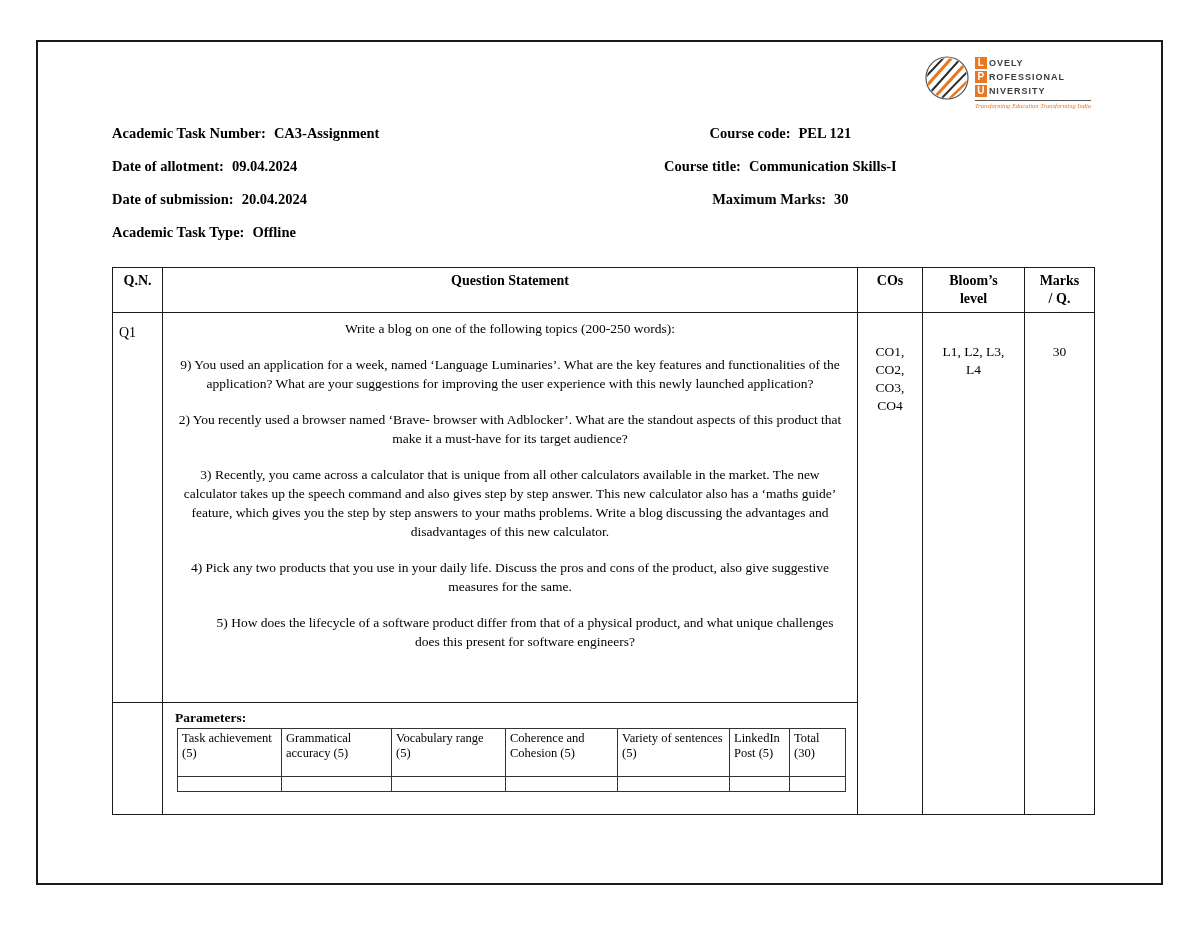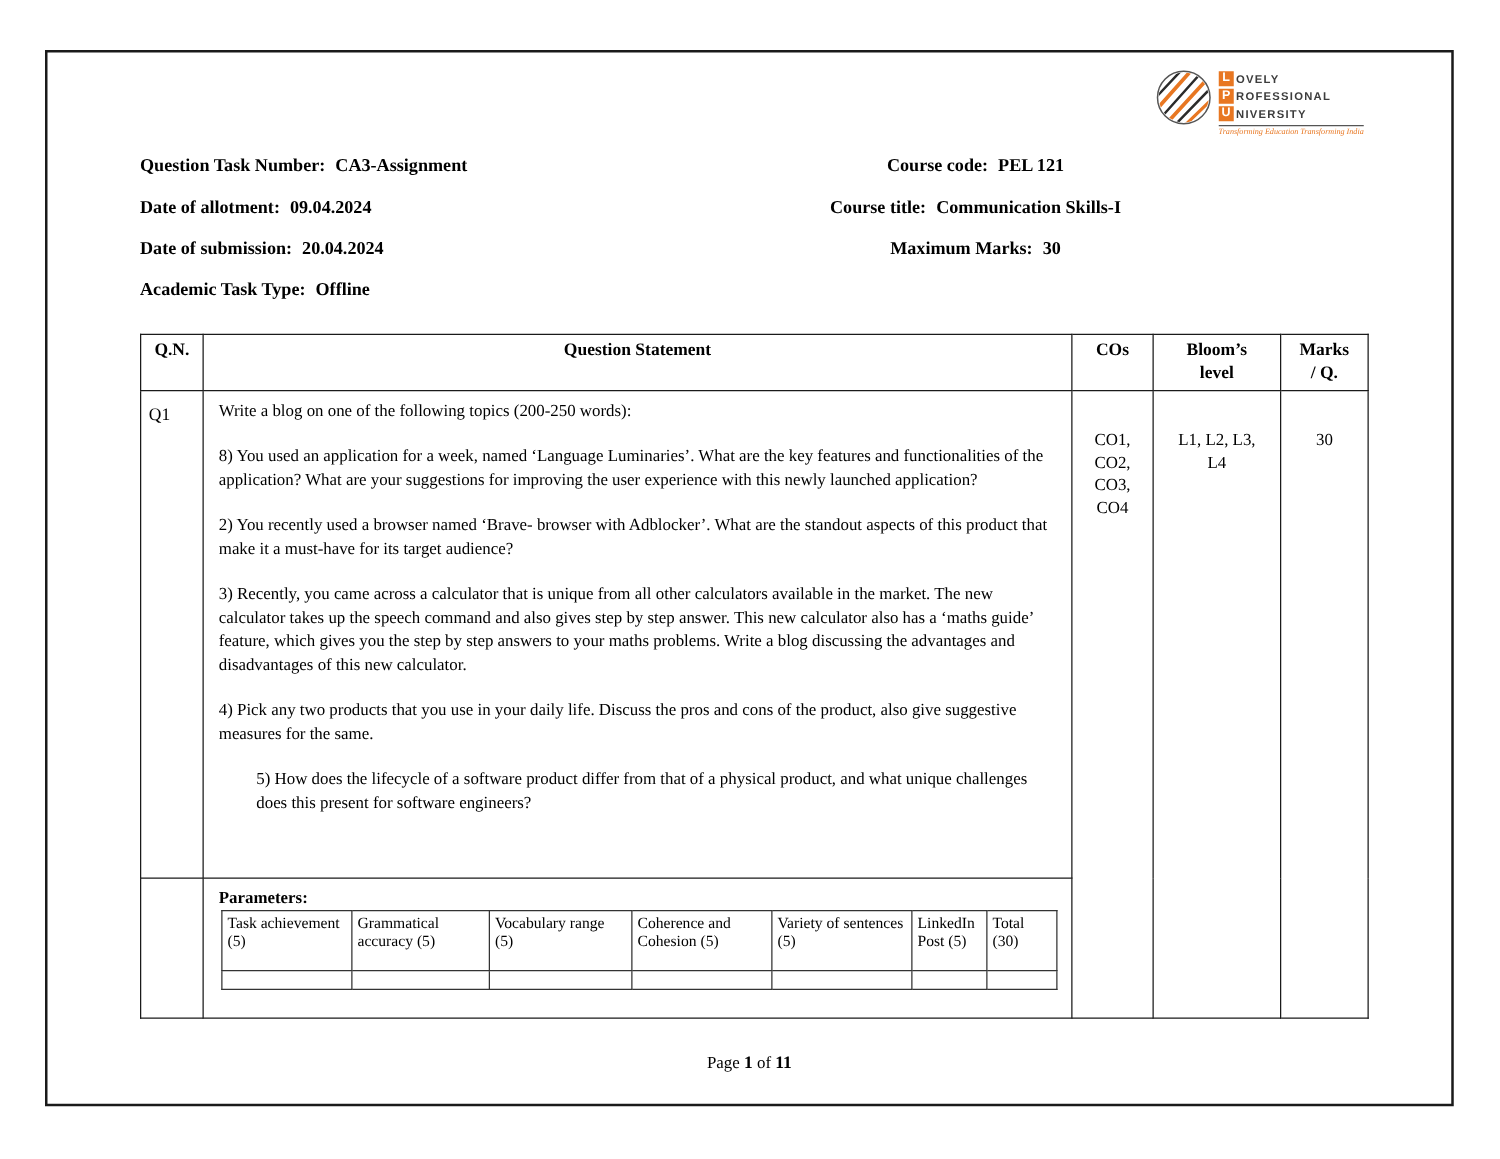--- a/index.html
+++ b/index.html
@@ -40,21 +40,21 @@
     position:absolute; top:225px; left:74px; width:982px;
     border-collapse:collapse; table-layout:fixed;padding-left:17px;
   }
   .qtable th, .qtable td { border:1.5px solid #1a1a1a; vertical-align:top; }
   .qtable th { font-size:14px; font-weight:bold; text-align:center; padding:4px 3px; white-space:pre-line; line-height:18px; }
   .th-qn { text-align:left; padding-left:6px; }
   .row-q1 { height:390px; }
   .row-params { height:112px;margin-top:26px; }
   .td-qn { padding:12px 6px; font-size:14px; }
   .td-statement { padding:6px 12px; font-size:13.5px; line-height:19px; }
-  .para { margin-bottom:17px; }
+  .para { margin-bottom:17px;text-align:center; }
   .para:last-child { margin-bottom:0;margin-left:30px; }
   .td-cos, .td-bloom, .td-marks {
     padding-top:30px; text-align:center; font-size:13.5px;
     white-space:pre-line; line-height:18px;
   }
 
   
   .params-label { font-weight:bold; font-size:13.5px; line-height:17px; margin-bottom:2px; }
   .ptable { border-collapse:collapse; table-layout:fixed; width:668px; margin-left:2px;border-radius:23px; }
   .ptable td {
@@ -103,21 +103,21 @@
         <span class="logo-initial">U</span>
         <span class="logo-rest">NIVERSITY</span>
       </div>
       <div class="logo-tagline">Transforming Education Transforming India</div>
     </div>
   </div>
 
   <div class="header-block">
     <div class="hcol hcol-left">
       <div class="hfield">
-        <span class="label">Question Task Number:</span><span class="value">CA3-Assignment</span>
+        <span class="label">Academic Task Number:</span><span class="value">CA3-Assignment</span>
       </div>
       <div class="hfield">
         <span class="label">Date of allotment:</span><span class="value">09.04.2024</span>
       </div>
       <div class="hfield">
         <span class="label">Date of submission:</span><span class="value">20.04.2024</span>
       </div>
       <div class="hfield">
         <span class="label">Academic Task Type:</span><span class="value">Offline</span>
       </div>
@@ -152,21 +152,21 @@
 level</th>
         <th>Marks
 / Q.</th>
       </tr>
     </thead>
     <tbody>
       <tr class="row-q1">
         <td class="td-qn">Q1</td>
         <td class="td-statement">
           <p class="para">Write a blog on one of the following topics (200-250 words):</p>
-          <p class="para">8) You used an application for a week, named ‘Language Luminaries’. What are the key features and functionalities of the application? What are your suggestions for improving the user experience with this newly launched application?</p>
+          <p class="para">9) You used an application for a week, named ‘Language Luminaries’. What are the key features and functionalities of the application? What are your suggestions for improving the user experience with this newly launched application?</p>
           <p class="para">2) You recently used a browser named ‘Brave- browser with Adblocker’. What are the standout aspects of this product that make it a must-have for its target audience?</p>
           <p class="para">3) Recently, you came across a calculator that is unique from all other calculators available in the market. The new calculator takes up the speech command and also gives step by step answer. This new calculator also has a ‘maths guide’ feature, which gives you the step by step answers to your maths problems. Write a blog discussing the advantages and disadvantages of this new calculator.</p>
           <p class="para">4) Pick any two products that you use in your daily life. Discuss the pros and cons of the product, also give suggestive measures for the same.</p>
           <p class="para">5) How does the lifecycle of a software product differ from that of a physical product, and what unique challenges does this present for software engineers?</p>
         </td>
         <td class="td-cos" rowspan="2">CO1,
 CO2,
 CO3,
 CO4</td>
         <td class="td-bloom" rowspan="2">L1, L2, L3,
@@ -206,20 +206,14 @@
                 <td></td>
                 <td></td>
               </tr>
             </tbody>
           </table>
         </td>
       </tr>
     </tbody>
   </table>
 
-  <div class="page-footer">
-    <span>Page</span>
-    <b>1</b>
-    <span>of</span>
-    <b>11</b>
-  </div>
 
 </div>
 
 </body></html>

